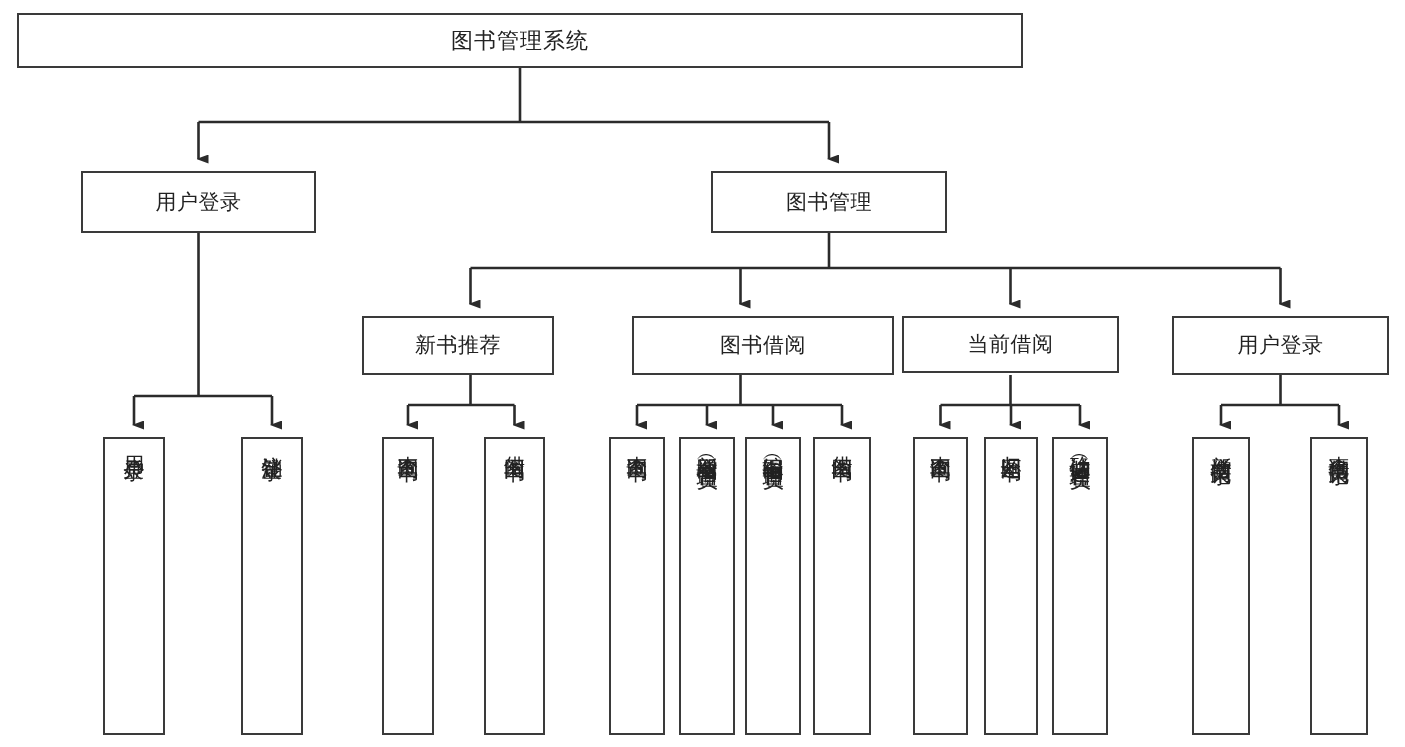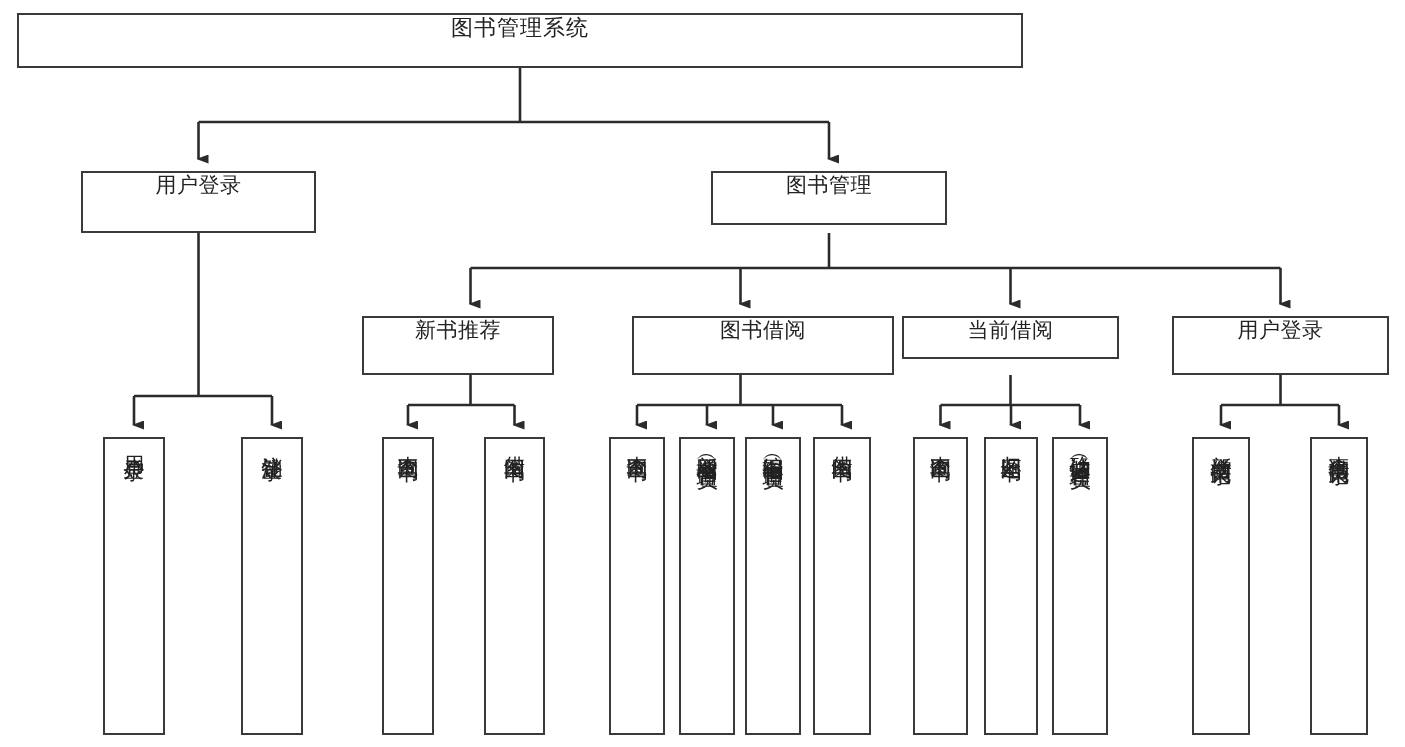--- a/index.html
+++ b/index.html
@@ -25,21 +25,21 @@
     top: 0;
     width: 1405px;
     height: 747px;
   }
   .node-box {
     position: absolute;
     box-sizing: border-box;
     border: 2px solid #3a3a3a;
     background: #ffffff;
     display: flex;
-    align-items: flex-start;
+    align-items: center;
     justify-content: center;
     overflow: hidden;
   }
   .node-label {
     color: #222222;
     text-align: center;
     line-height: 1.15;
     white-space: nowrap;
   }
   .h-label {
@@ -123,31 +123,31 @@
       </g>
   </svg>
 
   <div class="node-box" style="left:17px;top:13px;width:1006px;height:55px;">
     <span class="node-label root-label">图书管理系统</span>
   </div>
 
   <div class="node-box" style="left:81px;top:171px;width:235px;height:62px;">
     <span class="node-label h-label">用户登录</span>
   </div>
-  <div class="node-box" style="left:711px;top:171px;width:236px;height:54px;">
+  <div class="node-box" style="left:711px;top:171px;width:236px;height:62px;">
     <span class="node-label h-label">图书管理</span>
   </div>
 
   <div class="node-box" style="left:362px;top:316px;width:192px;height:59px;">
     <span class="node-label h-label">新书推荐</span>
   </div>
   <div class="node-box" style="left:632px;top:316px;width:262px;height:59px;">
     <span class="node-label h-label">图书借阅</span>
   </div>
-  <div class="node-box" style="left:902px;top:316px;width:217px;height:43px;">
+  <div class="node-box" style="left:902px;top:316px;width:217px;height:57px;">
     <span class="node-label h-label">当前借阅</span>
   </div>
   <div class="node-box" style="left:1172px;top:316px;width:217px;height:59px;">
     <span class="node-label h-label">用户登录</span>
   </div>
 
   <div class="node-box v-box" style="left:103px;top:437px;width:62px;height:298px;">
     <span class="v-label">用户登录</span>
   </div>
   <div class="node-box v-box" style="left:241px;top:437px;width:62px;height:298px;">

